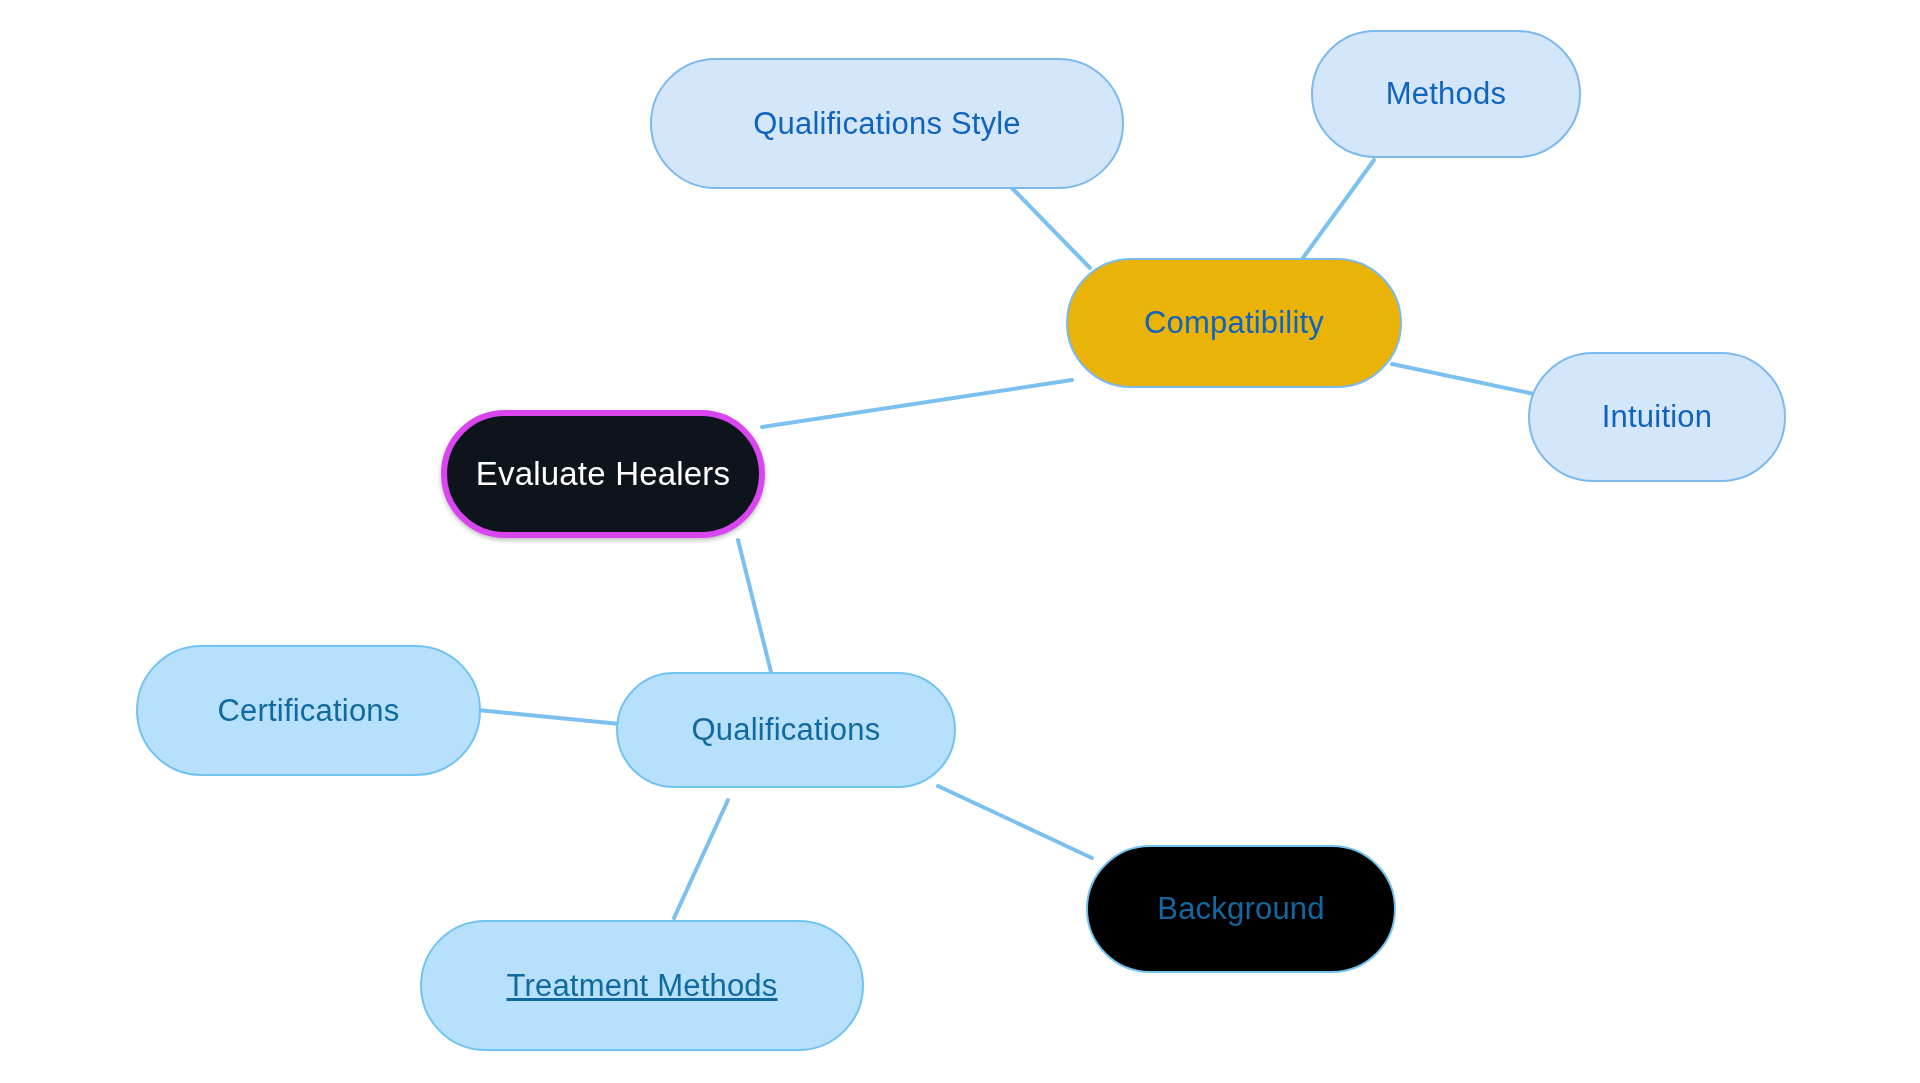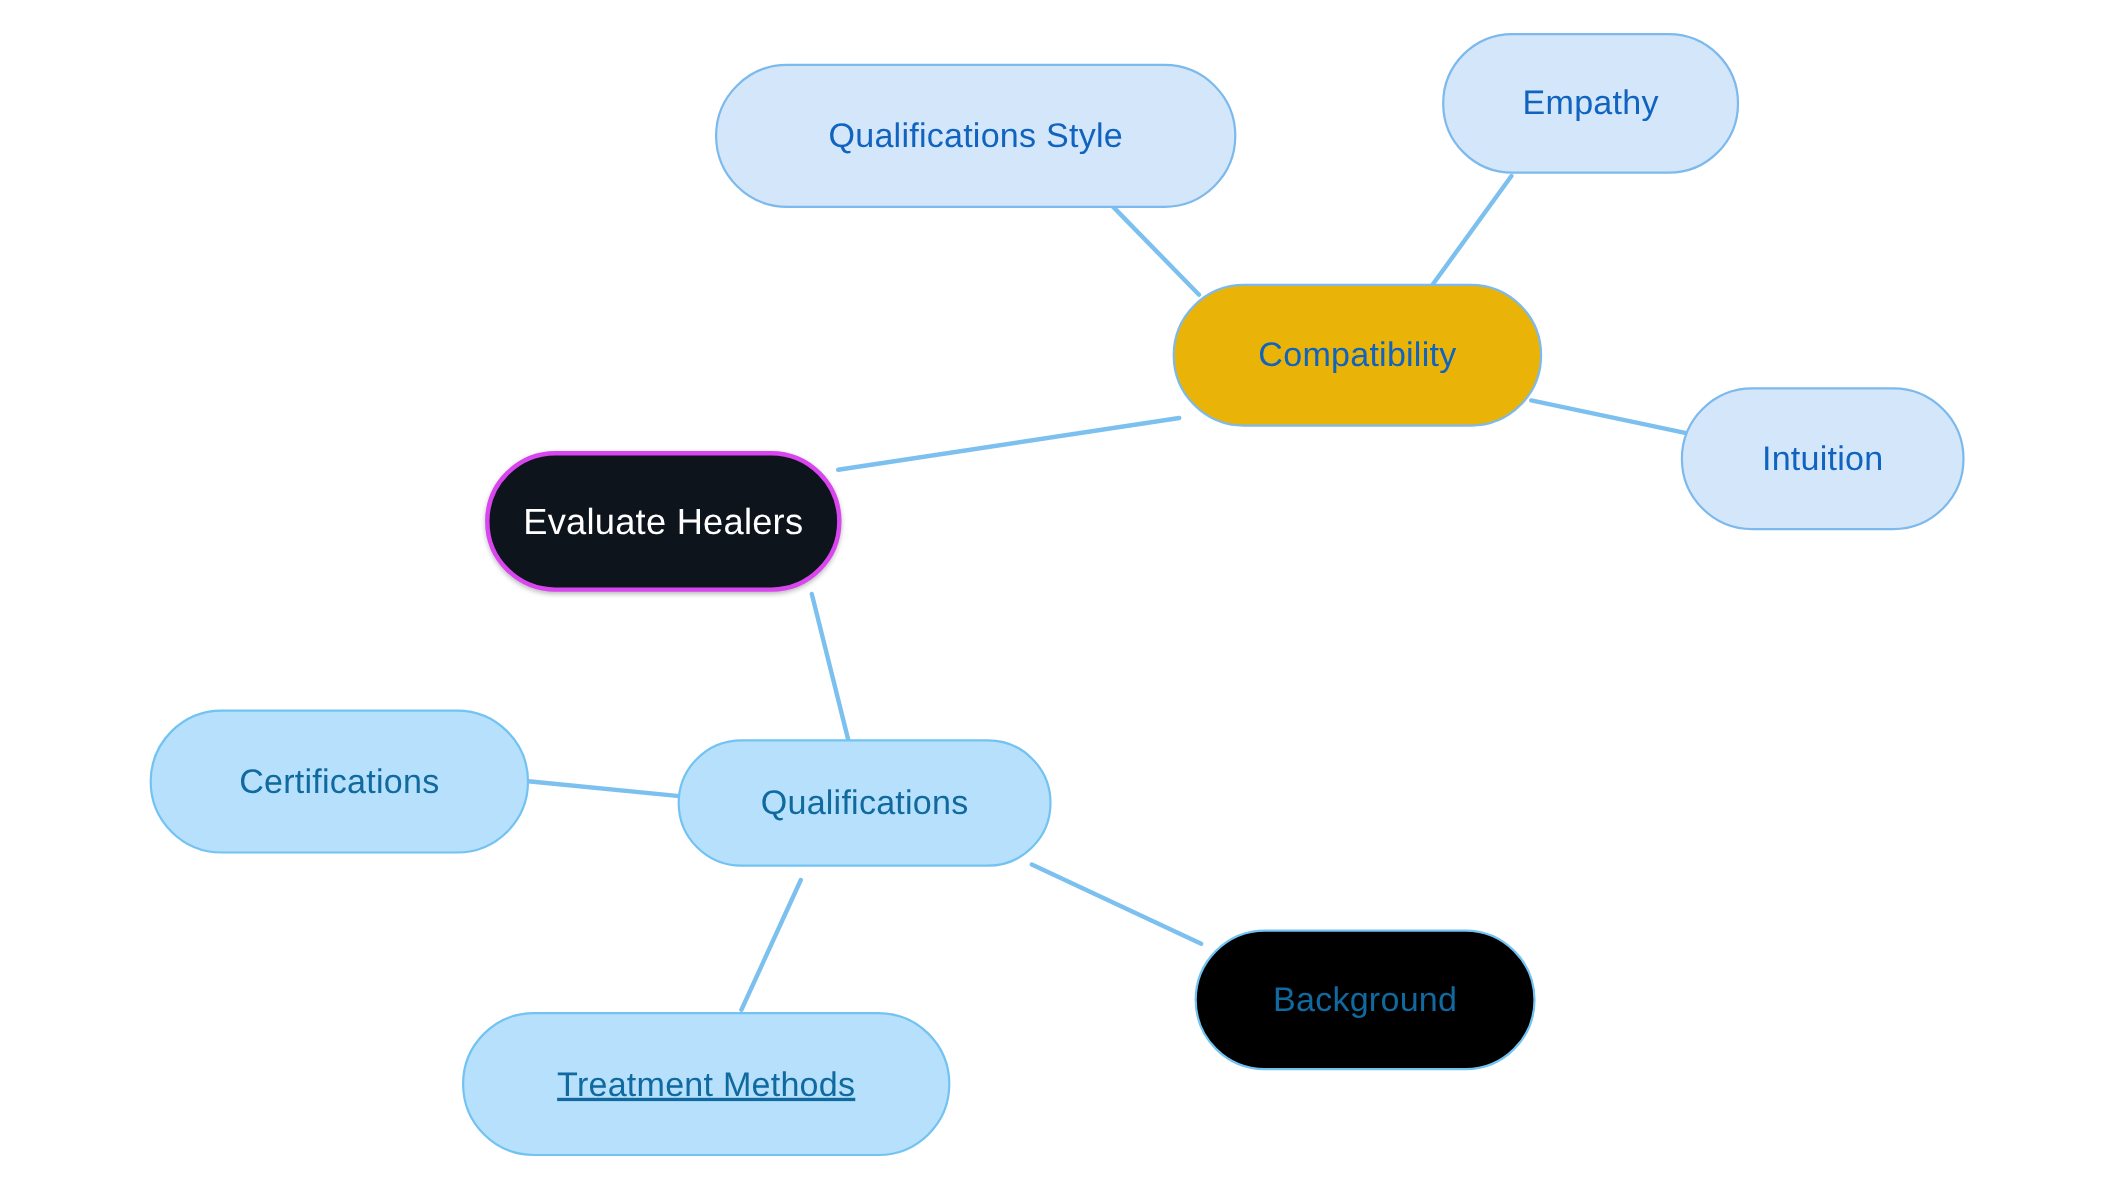--- a/index.html
+++ b/index.html
@@ -32,21 +32,21 @@
     display: flex;
     align-items: center;
     justify-content: center;
     text-align: center;
     white-space: nowrap;
     letter-spacing: 0.2px;
   }
   .node-root {
     background: #0e141c;
     color: #ffffff;
-    border: 4px solid #d946ef;
+    border: 6px solid #d946ef;
     border-radius: 66px;
     font-size: 33px;
     box-shadow: 0 2px 5px rgba(0,0,0,0.28);
   }
   .node-branch-a {
     background: #d4e6fa;
     border: 2px solid #7cb9ec;
     border-radius: 66px;
     color: #1064bf;
     font-size: 31px;
@@ -80,21 +80,21 @@
   </div>
 
   <div id="node-layer">
       <div class="node node-branch-a" style="left: 1066px; top: 258px; width: 336px; height: 130px; background: #eab308; border-color: rgb(124, 185, 236); color: rgb(16, 100, 191);">
         <span>Compatibility</span>
       </div>
       <div class="node node-branch-a" style="left: 650px; top: 58px; width: 474px; height: 131px; background: rgb(212, 230, 250); border-color: rgb(124, 185, 236); color: rgb(16, 100, 191);">
         <span>Qualifications Style</span>
       </div>
       <div class="node node-branch-a" style="left: 1311px; top: 30px; width: 270px; height: 128px; background: rgb(212, 230, 250); border-color: rgb(124, 185, 236); color: rgb(16, 100, 191);">
-        <span>Empathy</span>
+        <span>Methods</span>
       </div>
       <div class="node node-branch-a" style="left: 1528px; top: 352px; width: 258px; height: 130px; background: rgb(212, 230, 250); border-color: rgb(124, 185, 236); color: rgb(16, 100, 191); align-items: center;">
         <span>Intuition</span>
       </div>
       <div class="node node-branch-b" style="left: 616px; top: 672px; width: 340px; height: 116px; background: rgb(182, 224, 251); border-color: rgb(114, 195, 242); color: rgb(16, 105, 159);">
         <span>Qualifications</span>
       </div>
       <div class="node node-branch-b" style="left: 136px; top: 645px; width: 345px; height: 131px; background: rgb(182, 224, 251); border-color: rgb(114, 195, 242); color: rgb(16, 105, 159);">
         <span>Certifications</span>
       </div>

